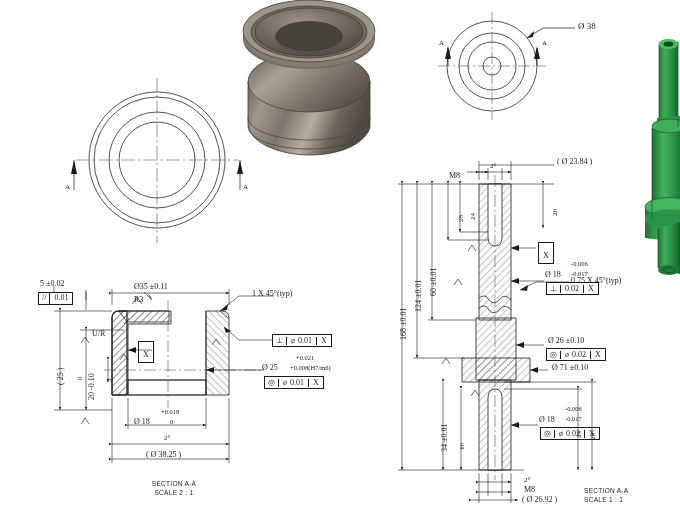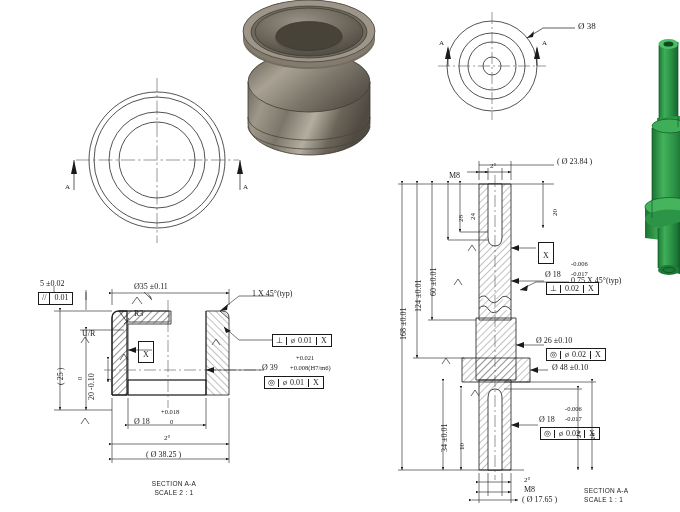--- a/index.html
+++ b/index.html
@@ -323,34 +323,34 @@
 
 <div class="lbl s7" style="left:41px;top:184px;">A</div>
 <div class="lbl s7" style="left:219px;top:184px;">A</div>
 
 <div class="lbl" style="left:16px;top:280px;">5 ±0.02</div>
 <div style="position:absolute;left:14px;top:292px;border:0.8px solid #1a1a1a;display:flex;height:11px;">
   <span class="lbl" style="position:static;padding:1px 3px;border-right:0.8px solid #1a1a1a;">//</span>
   <span class="lbl" style="position:static;padding:1px 4px;">0.01</span>
 </div>
 <div class="lbl" style="left:110px;top:283px;">Ø35 ±0.11</div>
-<div class="lbl" style="left:110px;top:310px;">R3</div>
+<div class="lbl" style="left:110px;top:296px;">R3</div>
 <div class="lbl" style="left:228px;top:290px;">1 X 45°(typ)</div>
-<div class="lbl" style="left:58px;top:330px;">U/R</div>
+<div class="lbl" style="left:68px;top:330px;">U/R</div>
 <div style="position:absolute;left:114px;top:341px;border:0.8px solid #1a1a1a;padding:1px 4px;">
   <span class="lbl" style="position:static;">X</span>
 </div>
 <div style="position:absolute;left:248px;top:334px;border:0.8px solid #1a1a1a;display:flex;align-items:center;height:11px;">
   <span class="lbl" style="position:static;padding:0 3px;border-right:0.8px solid #1a1a1a;">⊥</span>
   <span class="lbl" style="position:static;padding:0 2px 0 4px;">ø</span>
   <span class="lbl" style="position:static;padding:0 4px 0 1px;border-right:0.8px solid #1a1a1a;">0.01</span>
   <span class="lbl" style="position:static;padding:0 4px;">X</span>
 </div>
 <div class="lbl s65" style="left:272px;top:355px;">+0.021</div>
-<div class="lbl" style="left:238px;top:364px;">Ø 39</div>
+<div class="lbl" style="left:238px;top:364px;">Ø 25</div>
 <div class="lbl s65" style="left:266px;top:365px;">+0.008(H7/m6)</div>
 <div style="position:absolute;left:240px;top:376px;border:0.8px solid #1a1a1a;display:flex;align-items:center;height:11px;">
   <span class="lbl" style="position:static;padding:0 3px;border-right:0.8px solid #1a1a1a;">◎</span>
   <span class="lbl" style="position:static;padding:0 2px 0 4px;">ø</span>
   <span class="lbl" style="position:static;padding:0 4px 0 1px;border-right:0.8px solid #1a1a1a;">0.01</span>
   <span class="lbl" style="position:static;padding:0 4px;">X</span>
 </div>
 <div class="lbl vert" style="left:33px;top:385px;">( 25 )</div>
 <div class="lbl vert s65" style="left:53px;top:380px;">0</div>
 <div class="lbl vert" style="left:64px;top:400px;">20 -0.10</div>
@@ -382,38 +382,38 @@
 <div class="lbl s65" style="left:547px;top:271px;">-0.017</div>
 <div style="position:absolute;left:522px;top:282px;border:0.8px solid #1a1a1a;display:flex;align-items:center;height:11px;">
   <span class="lbl" style="position:static;padding:0 3px;border-right:0.8px solid #1a1a1a;">⊥</span>
   <span class="lbl" style="position:static;padding:0 4px;border-right:0.8px solid #1a1a1a;">0.02</span>
   <span class="lbl" style="position:static;padding:0 4px;">X</span>
 </div>
 
 <div class="lbl" style="left:543px;top:278px;"></div>
 
 <div class="lbl" style="left:547px;top:277px;">0.75 X 45°(typ)</div>
-<div class="lbl" style="left:512px;top:337px;">Ø 26 ±0.10</div>
+<div class="lbl" style="left:524px;top:337px;">Ø 26 ±0.10</div>
 <div style="position:absolute;left:522px;top:348px;border:0.8px solid #1a1a1a;display:flex;align-items:center;height:11px;">
   <span class="lbl" style="position:static;padding:0 3px;border-right:0.8px solid #1a1a1a;">◎</span>
   <span class="lbl" style="position:static;padding:0 2px 0 4px;">ø</span>
   <span class="lbl" style="position:static;padding:0 4px 0 1px;border-right:0.8px solid #1a1a1a;">0.02</span>
   <span class="lbl" style="position:static;padding:0 4px;">X</span>
 </div>
-<div class="lbl" style="left:528px;top:364px;">Ø 48 ±0.10</div>
+<div class="lbl" style="left:528px;top:364px;">Ø 71 ±0.10</div>
 <div class="lbl s65" style="left:541px;top:406px;">-0.006</div>
 <div class="lbl" style="left:515px;top:416px;">Ø 18</div>
 <div class="lbl s65" style="left:541px;top:416px;">-0.017</div>
 <div style="position:absolute;left:516px;top:427px;border:0.8px solid #1a1a1a;display:flex;align-items:center;height:11px;">
   <span class="lbl" style="position:static;padding:0 3px;border-right:0.8px solid #1a1a1a;">◎</span>
   <span class="lbl" style="position:static;padding:0 2px 0 4px;">ø</span>
   <span class="lbl" style="position:static;padding:0 4px 0 1px;border-right:0.8px solid #1a1a1a;">0.02</span>
   <span class="lbl" style="position:static;padding:0 4px;">X</span>
 </div>
 <div class="lbl vert s7" style="left:552px;top:438px;">24</div>
 <div class="lbl vert s7" style="left:566px;top:440px;">28</div>
 <div class="lbl s7" style="left:500px;top:477px;">2°</div>
 <div class="lbl" style="left:500px;top:486px;">M8</div>
-<div class="lbl" style="left:498px;top:496px;">( Ø 17.65 )</div>
+<div class="lbl" style="left:498px;top:496px;">( Ø 26.92 )</div>
 <div class="title" style="position:absolute;left:560px;top:487px;width:110px;text-align:left;">SECTION A-A</div>
 <div class="title" style="position:absolute;left:560px;top:496px;width:110px;text-align:left;">SCALE 1 : 1</div>
 
 </div>
 
 </body></html>

